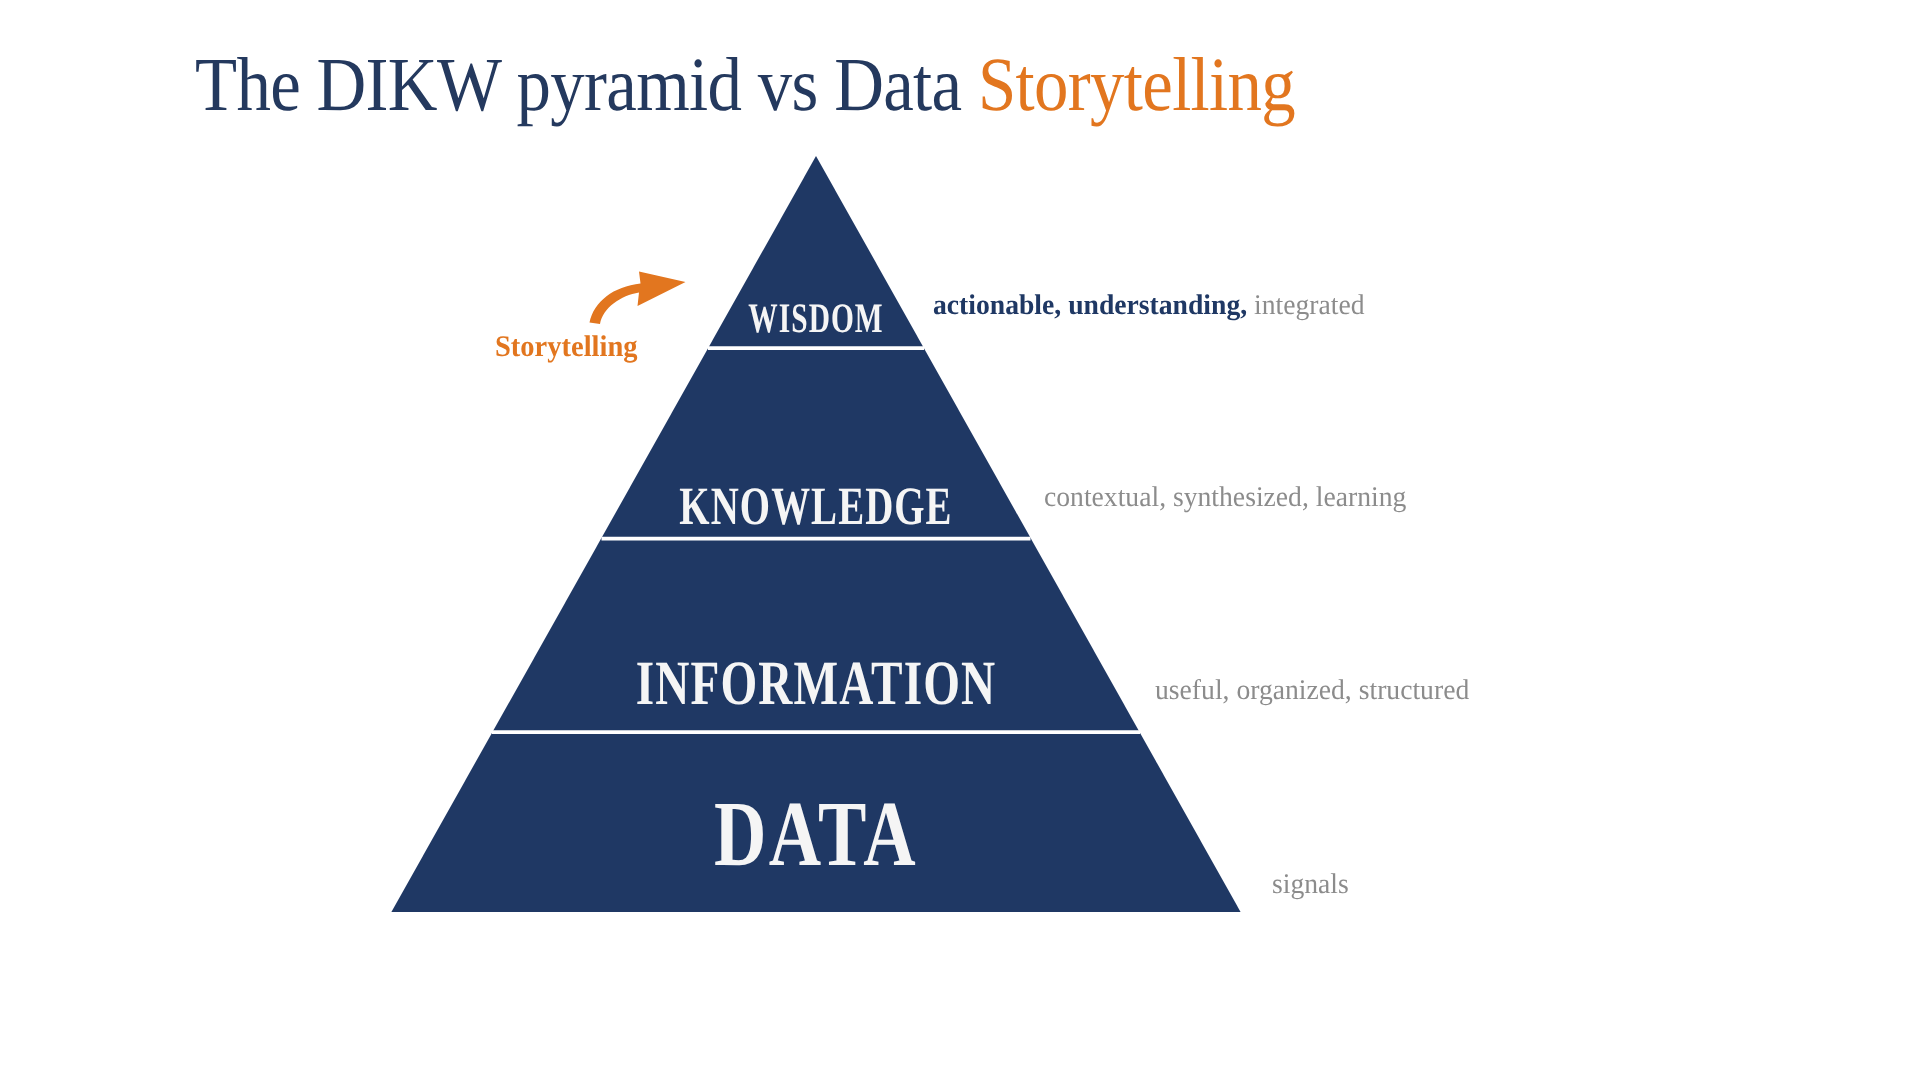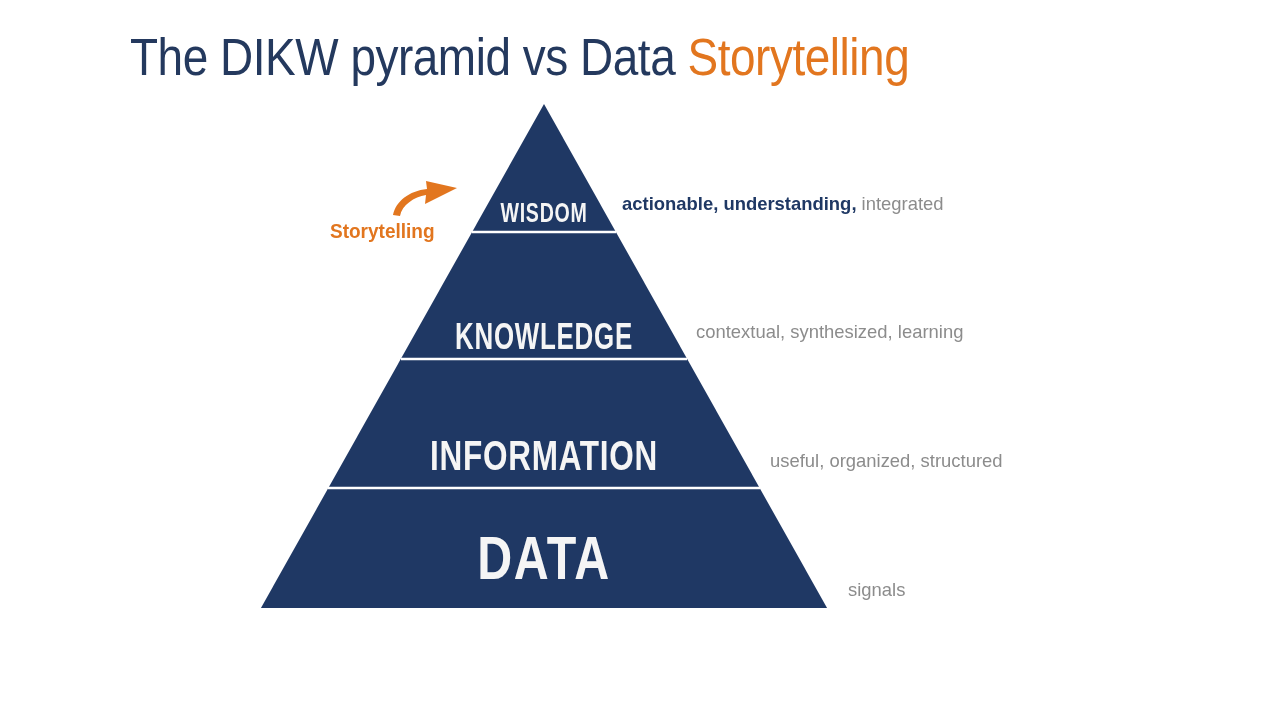--- a/index.html
+++ b/index.html
@@ -3,21 +3,21 @@
 <meta charset="utf-8">
 <style>
   * { margin: 0; padding: 0; box-sizing: border-box; }
   html, body { background: #ffffff; }
   .slide {
     position: relative;
     width: 1280px;
     height: 608px;
     background: #ffffff;
     overflow: hidden;
-    font-family: Liberation Sans, sans-serif;
+    font-family: Liberation Serif, serif;
   }
 
   
   .title {
     position: absolute;
     left: 130px;
     top: 28px;
     font-size: 51px;
     font-weight: 400;
     white-space: nowrap;

